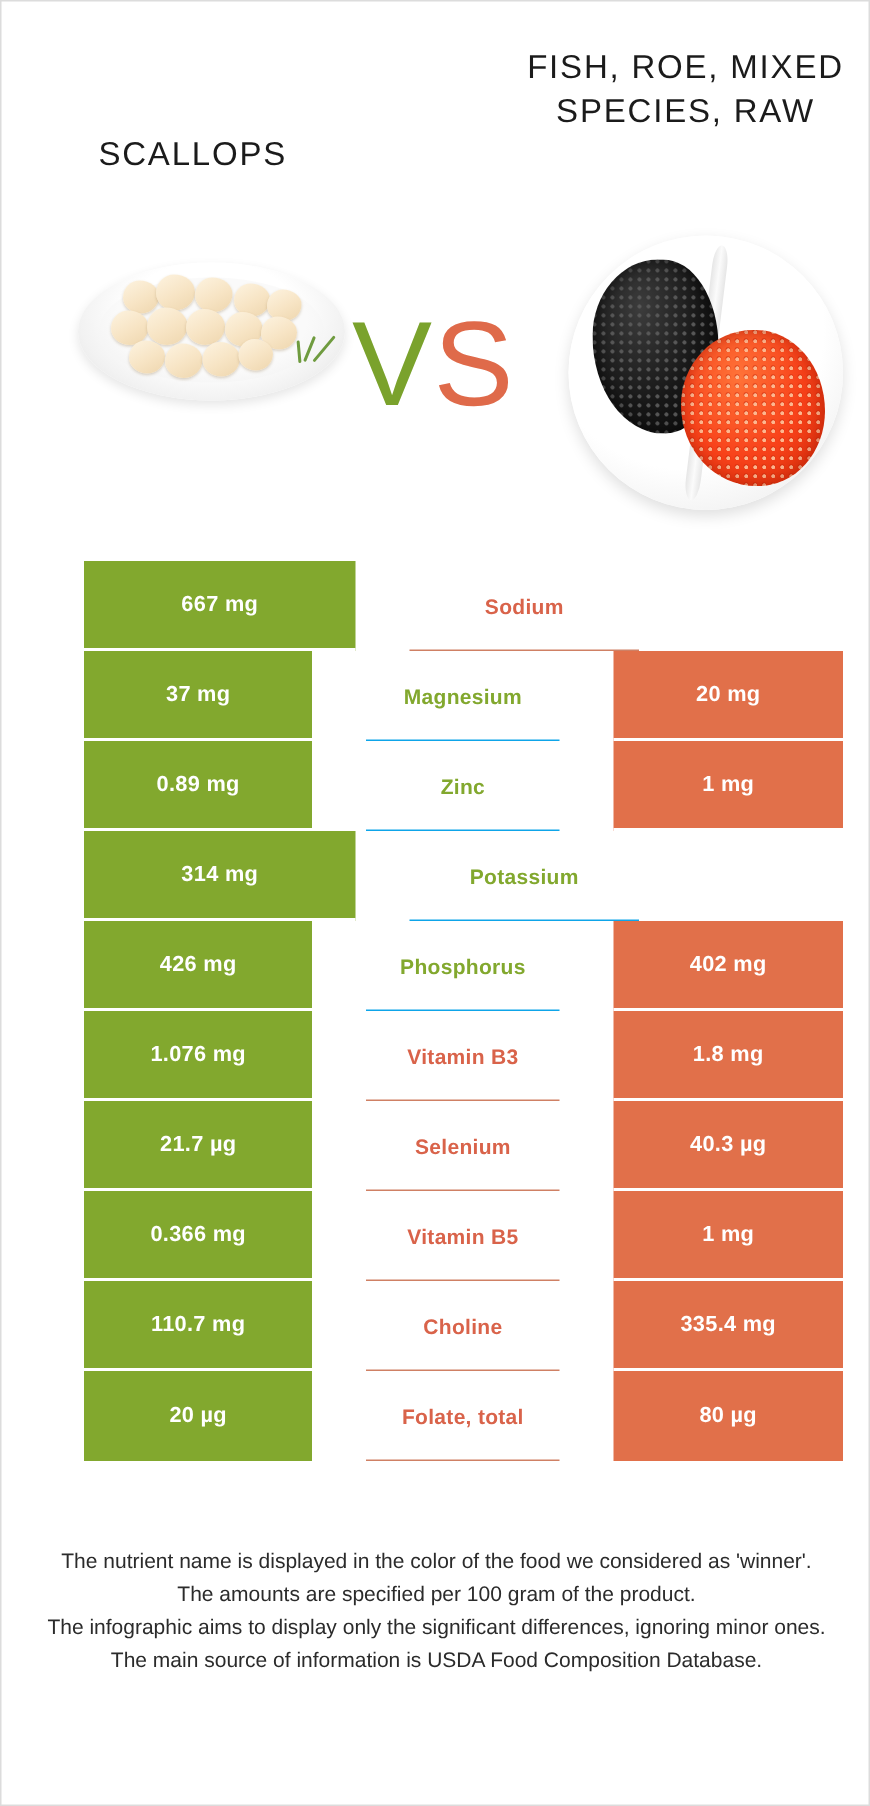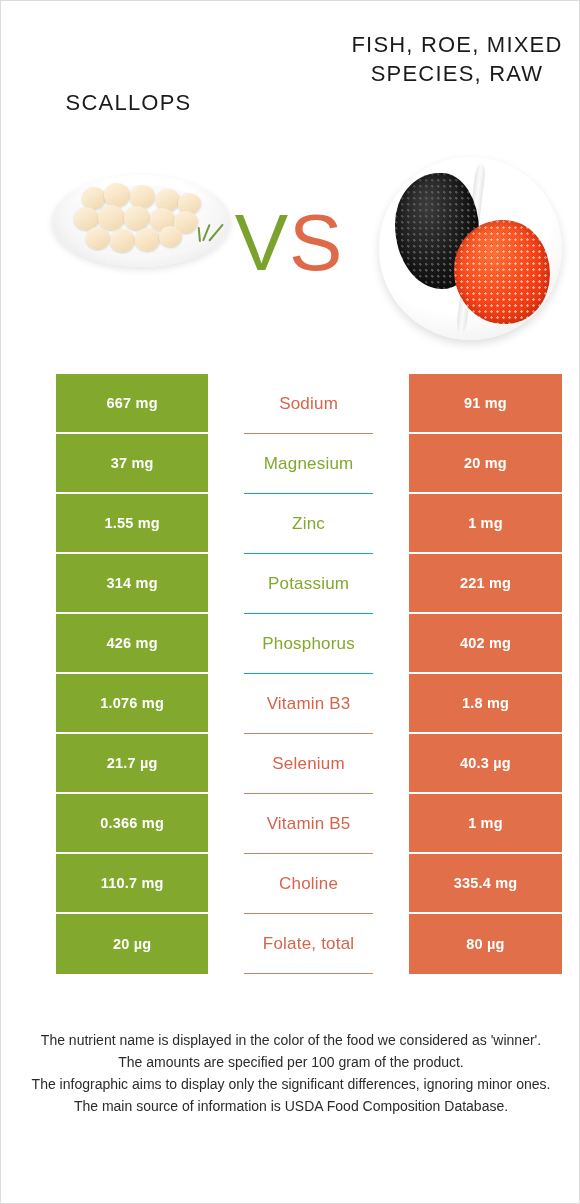--- a/index.html
+++ b/index.html
@@ -198,22 +198,22 @@
   }
   .cell-left {
     width: 181px;
     background: #82a82e;
     color: #ffffff;
     border-bottom: 2px solid #ffffff;
   }
   .cell-mid {
     width: 153px;
     background: #ffffff;
-    font-size: 17px;
-    font-weight: 400;
+    font-size: 14px;
+    font-weight: 700;
   }
   .cell-right {
     width: 182px;
     background: #e1704a;
     color: #ffffff;
     border-bottom: 2px solid #ffffff;
   }
   .row:last-child .cell-left,
   .row:last-child .cell-right {
     border-bottom: none;
@@ -289,39 +289,37 @@
       </div>
     </div>
 
   </div>
 
   <div class="table">
 
     <div class="row">
       <div class="cell cell-left">667 mg</div>
       <div class="cell cell-mid win-red">Sodium</div>
-      <div class="cell cell-right">91 mg</div>
     </div>
 
     <div class="row">
       <div class="cell cell-left">37 mg</div>
       <div class="cell cell-mid win-green">Magnesium</div>
       <div class="cell cell-right">20 mg</div>
     </div>
 
     <div class="row">
-      <div class="cell cell-left">1.55 mg</div>
+      <div class="cell cell-left">0.89 mg</div>
       <div class="cell cell-mid win-green">Zinc</div>
       <div class="cell cell-right">1 mg</div>
     </div>
 
     <div class="row">
       <div class="cell cell-left">314 mg</div>
       <div class="cell cell-mid win-green">Potassium</div>
-      <div class="cell cell-right">221 mg</div>
     </div>
 
     <div class="row">
       <div class="cell cell-left">426 mg</div>
       <div class="cell cell-mid win-green">Phosphorus</div>
       <div class="cell cell-right">402 mg</div>
     </div>
 
     <div class="row">
       <div class="cell cell-left">1.076 mg</div>

